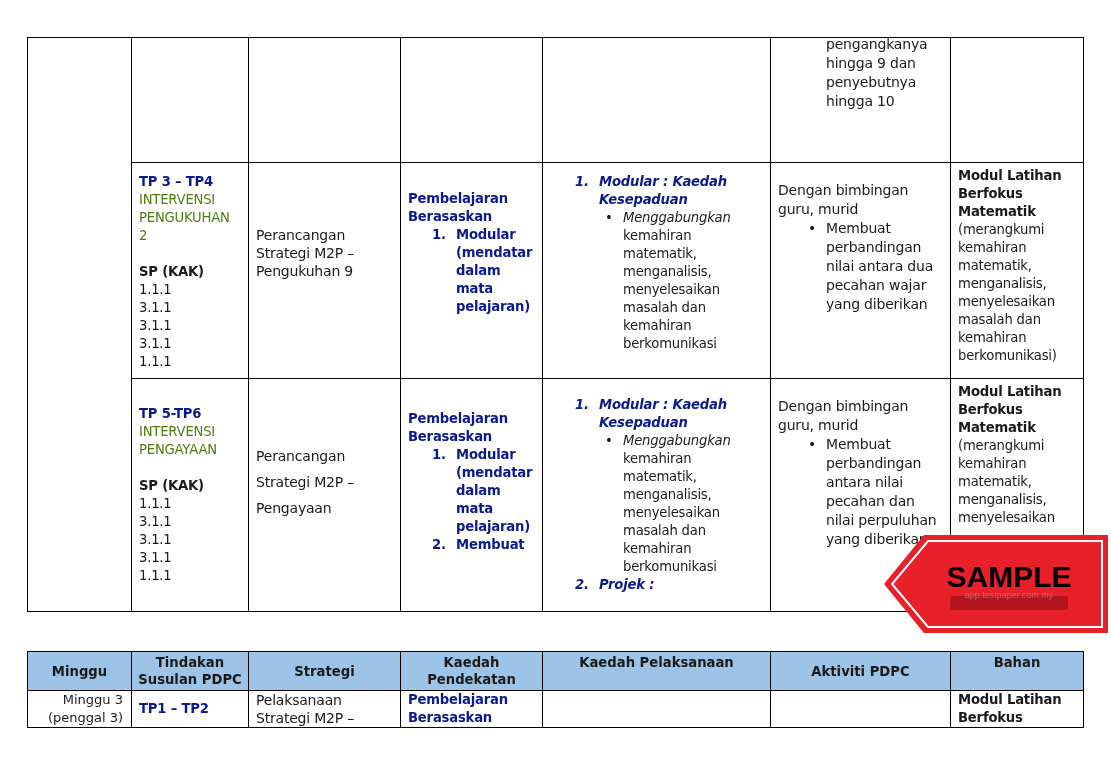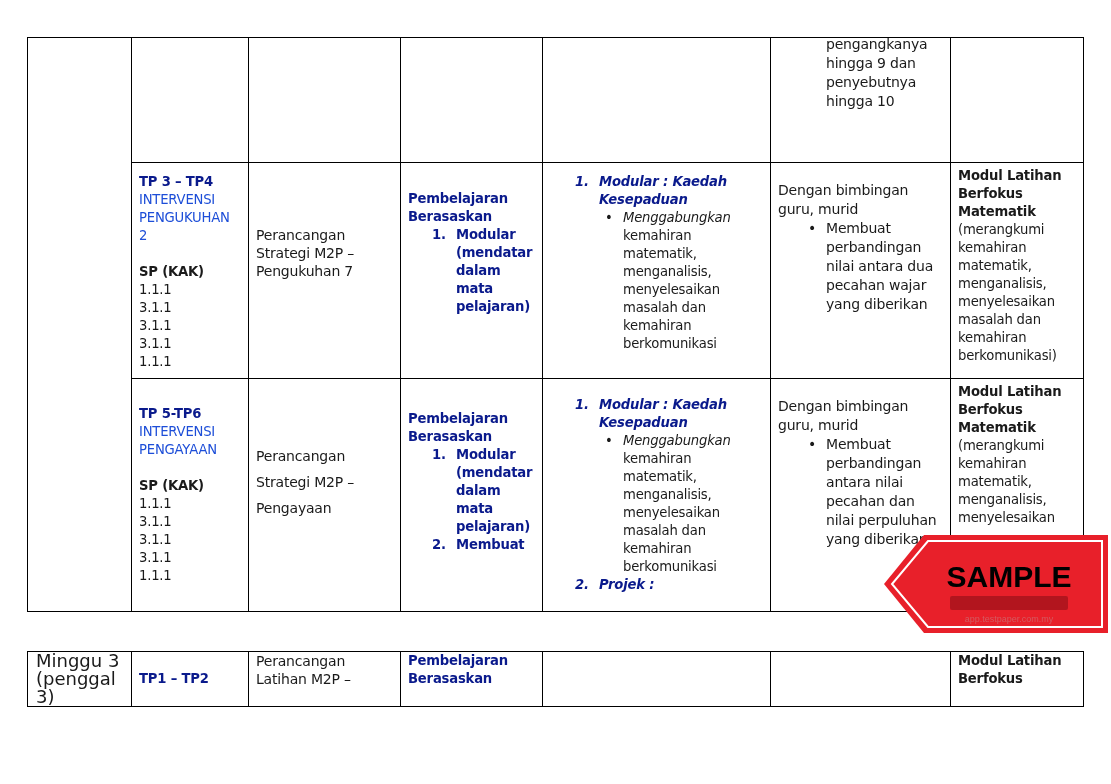--- a/index.html
+++ b/index.html
@@ -4,21 +4,21 @@
 <style>
   html, body { margin:0; padding:0; background:#ffffff; }
   body { width:1111px; height:784px; position:relative; overflow:hidden;
          font-family:"DejaVu Sans", "Liberation Sans", sans-serif; color:#1a1a1a; }
   .tbl { position:absolute; border-collapse:collapse; table-layout:fixed; }
   .tbl td, .tbl th { border:1px solid #000; vertical-align:top; padding:0; }
   #t1 { left:27px; top:37px; width:1056px; }
   #t2 { left:27px; top:651px; width:1056px; }
   .cell { font-size:13.2px; line-height:18px; padding:4px 7px; letter-spacing:-0.2px; }
   .blue { color:#0a1a8c; }
-  .red { color:#1d4ed8; }
+  .red { color:#4d7c0f; }
   .b { font-weight:bold; }
   .i { font-style:italic; }
   .mid { vertical-align:middle !important; }
   .oli { position:relative; padding-left:24px; }
   .oli .num { position:absolute; left:0; top:0; }
   .uli { position:relative; padding-left:24px; }
   .uli .bul { position:absolute; left:6px; top:0; }
   .hdr th { background:#9dc3e6; font-weight:bold; font-size:13.2px; line-height:17px; text-align:center; padding:2px 4px; }
   .stamp { position:absolute; left:882px; top:533px; width:228px; height:102px; }
 </style>
@@ -63,21 +63,21 @@
         <div style="height:18px"></div>
         <div class="b">SP (KAK)</div>
         <div>1.1.1</div>
         <div>3.1.1</div>
         <div>3.1.1</div>
         <div>3.1.1</div>
         <div>1.1.1</div>
       </div>
     </td>
     <td class="mid">
-      <div class="cell" style="font-size:14px;line-height:18px;padding-bottom:40px;">Perancangan Strategi M2P – Pengukuhan 7</div>
+      <div class="cell" style="font-size:14px;line-height:18px;padding-bottom:40px;">Perancangan Strategi M2P – Pengukuhan 9</div>
     </td>
     <td class="mid">
       <div class="cell blue b" style="padding-bottom:40px;">
         <div>Pembelajaran Berasaskan</div>
         <div class="oli" style="margin-left:24px;">
           <span class="num">1.</span>
           <span>Modular (mendatar dalam mata pelajaran)</span>
         </div>
       </div>
     </td>
@@ -182,29 +182,38 @@
   <colgroup>
     <col style="width:104px">
       <col style="width:117px">
       <col style="width:152px">
       <col style="width:142px">
       <col style="width:228px">
       <col style="width:180px">
       <col style="width:133px">
   </colgroup>
   <tbody>
+      <tr class="hdr" style="height:37px">
+    <th class="mid">Minggu</th>
+    <th class="mid">Tindakan Susulan PDPC</th>
+    <th class="mid">Strategi</th>
+    <th class="mid">Kaedah Pendekatan</th>
+    <th>Kaedah Pelaksanaan</th>
+    <th class="mid">Aktiviti PDPC</th>
+    <th>Bahan</th>
+  </tr>
   <tr style="height:36px">
     <td>
-      <div style="font-size:18px;line-height:18px;text-align:left;padding:0 8px;">Minggu 3 (penggal 3)</div>
+      <div style="font-size:13px;line-height:18px;text-align:right;padding:0 8px;">Minggu 3 (penggal 3)</div>
     </td>
     <td class="mid">
       <div class="cell blue b" style="padding:0 7px;">TP1 – TP2</div>
     </td>
     <td>
-      <div class="cell" style="padding:0 7px;font-size:14px;">Perancangan Latihan M2P –</div>
+      <div class="cell" style="padding:0 7px;font-size:14px;">Pelaksanaan Strategi M2P –</div>
     </td>
     <td>
       <div class="cell blue b" style="padding:0 7px;">Pembelajaran Berasaskan</div>
     </td>
     <td>
           <div></div>
         </td>
     <td>
           <div></div>
         </td>
@@ -215,14 +224,14 @@
 </tbody>
   </table>
 
 <div class="stamp">
   <svg width="228" height="102" viewBox="0 0 228 102">
     <polygon points="42,2 226,2 226,100 42,100 2,51" fill="#e8202a"></polygon>
     <polygon points="46,8 220,8 220,94 46,94 10,51" fill="none" stroke="#ffffff" stroke-width="2"></polygon>
     <rect x="68" y="63" width="118" height="14" rx="2" fill="#a8141c" opacity="0.85"></rect>
   </svg>
   <div style="position:absolute;left:60px;top:28px;width:134px;text-align:center;color:#000000;font-family:Liberation Sans, sans-serif;font-weight:bold;font-size:30px;line-height:32px;">SAMPLE</div>
-  <div style="position:absolute;left:68px;top:80px;width:118px;text-align:center;color:#d45a60;font-family:'Liberation Sans',sans-serif;font-size:9px;line-height:12px;">app.testpaper.com.my</div>
+  <div style="position:absolute;left:68px;top:56px;width:118px;text-align:center;color:#d45a60;font-family:'Liberation Sans',sans-serif;font-size:9px;line-height:12px;">app.testpaper.com.my</div>
 </div>
 
 </body></html>

